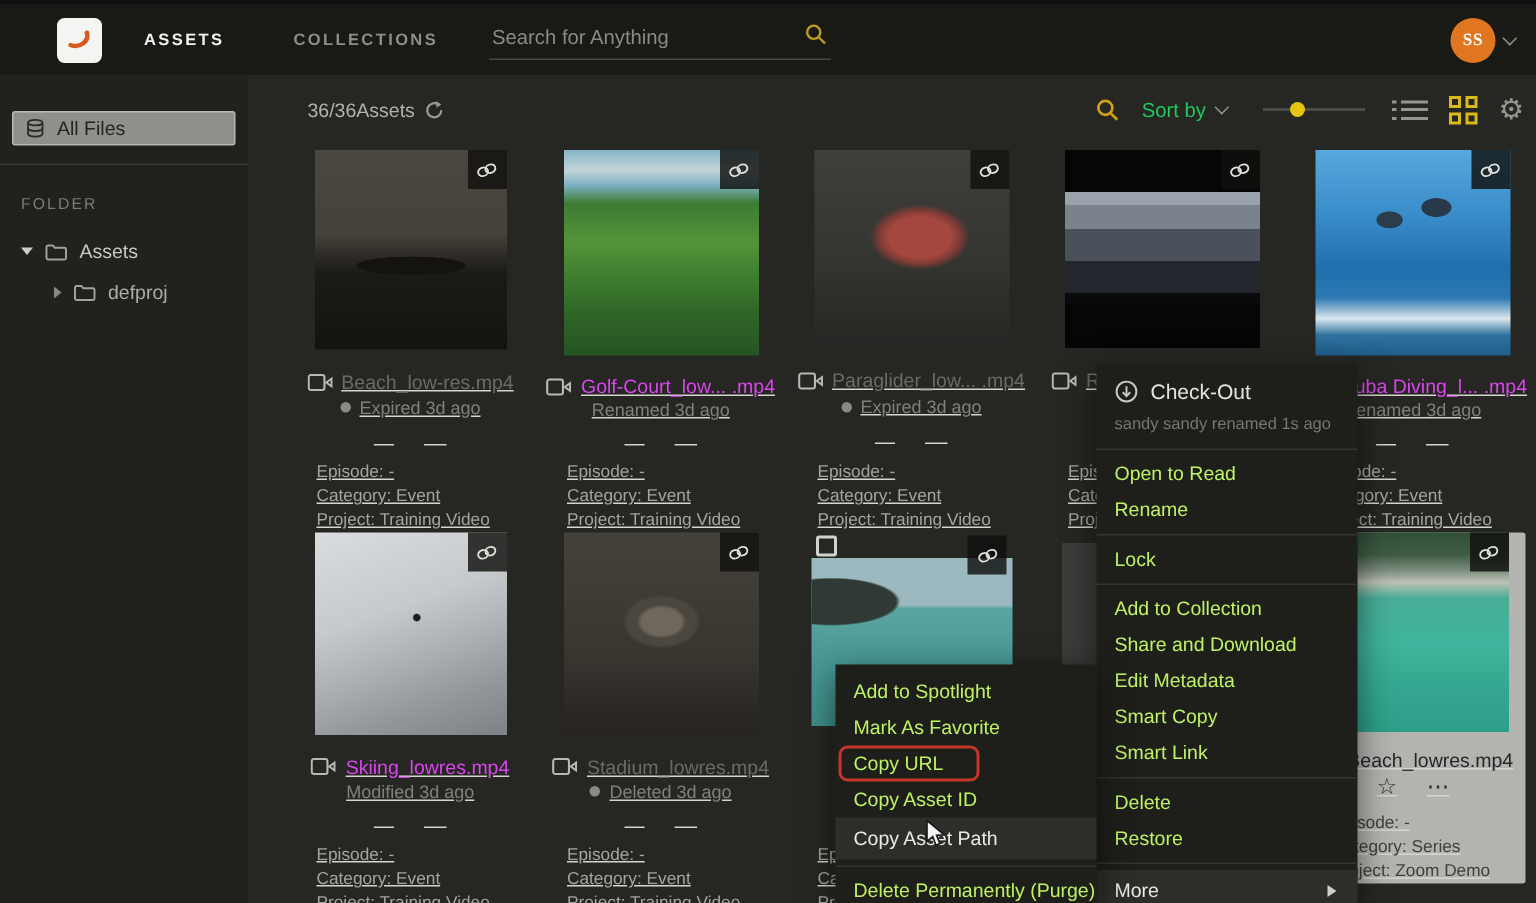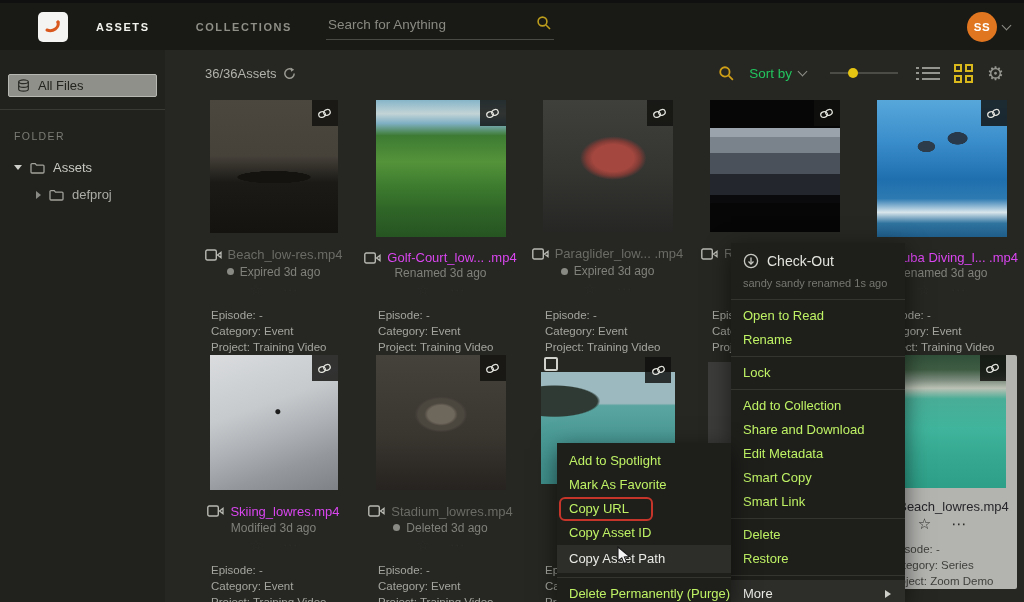--- a/index.html
+++ b/index.html
@@ -14,21 +14,21 @@
     display:flex; align-items:center; justify-content:center; }
   .nav { display:flex; gap:46px; margin-left:28px; }
   .nav-item { font-size:11px; font-weight:bold; letter-spacing:1.6px; color:#8f8f88; cursor:pointer; }
   .nav-item.active { color:#f2f2ee; }
   .searchbox { margin-left:34px; width:228px; position:relative; }
   .searchbox input { width:100%; background:transparent; border:none; outline:none;
     border-bottom:1px solid #4a4a45; color:#cfcfca; font-size:13.5px; padding:4px 26px 7px 2px;
     font-family:"Liberation Sans", sans-serif; }
   .searchbox input::placeholder { color:#8a8a83; }
   .searchbox .sicon { position:absolute; right:2px; top:2px; }
-  .userwrap { margin-left:auto; margin-right:14px; display:flex; align-items:center; gap:6px; }
+  .userwrap { margin-left:auto; margin-right:14px; display:flex; align-items:center; gap:6px;font-family:Liberation Serif, serif; }
   .avatar { width:30px; height:30px; border-radius:50%; background:#e0761f; color:#fff;
     font-size:11.5px; font-weight:bold; display:flex; align-items:center; justify-content:center; letter-spacing:.5px;}
   .chev { width:7px; height:7px; border-right:1.6px solid #8f8f88; border-bottom:1.6px solid #8f8f88;
     transform:rotate(45deg); margin-top:-3px; }
 
   
   .sidebar { position:absolute; left:0; top:50px; width:165px; bottom:0; background:#21211d; z-index:2; }
   .allfiles { margin:24px 8px 0 8px; height:23px; background:#90908a; border:1px solid #b8b8b2;
     border-radius:2px; display:flex; align-items:center; gap:8px; padding:0 8px; color:#23231f;
     font-size:13px; cursor:pointer; }
@@ -38,38 +38,38 @@
   .tree-row { display:flex; align-items:center; height:27px; font-size:13px; color:#c9c9c3; cursor:pointer; }
   .tree-row .caret-d { width:0; height:0; border-left:4px solid transparent; border-right:4px solid transparent;
     border-top:5px solid #cfcfca; margin-right:8px; }
   .tree-row .caret-r { width:0; height:0; border-top:4px solid transparent; border-bottom:4px solid transparent;
     border-left:5px solid #8a8a84; margin-right:8px; }
   .tree-row.child { color:#adada7; }
   .ficon { margin-right:8px; display:flex; }
 
   
   .main { position:absolute; left:165px; top:50px; right:0; bottom:0; background:#262622; }
-  .toolbar { height:46px; display:flex; align-items:center; padding:0 20px 0 40px; }
+  .toolbar { height:46px; display:flex; align-items:center; padding:0 8px 0 40px; }
   .count { font-size:13px; color:#b2b2ac; display:flex; align-items:center; gap:5px; }
   .tb-right { margin-left:auto; display:flex; align-items:center; gap:14px; }
   .sortby { font-size:13.5px; color:#22c55e; display:flex; align-items:center; gap:7px; cursor:pointer; }
   .slider { width:68px; height:2px; background:#4c4c47; position:relative; margin:0 10px; cursor:pointer;}
   .slider .dot { position:absolute; top:-4px; width:10px; height:10px; border-radius:50%; background:#e6c412; }
   .viewicons { display:flex; align-items:center; gap:14px; }
   .listicon { display:flex; flex-direction:column; gap:3.5px; cursor:pointer;}
   .listicon i { display:block; width:18px; height:2px; background:#95958f; position:relative;}
   .listicon i::before { content:""; position:absolute; left:-6px; top:0; width:3px; height:2px; background:#95958f; }
   .gridicon { display:grid; grid-template-columns:8px 8px; gap:3px; cursor:pointer;}
   .gridicon i { width:8px; height:8px; border:2px solid #d9b91c; }
   .gear { font-size:19px; color:#95958f; cursor:pointer; line-height:1; }
 
   
   .grid { display:grid; grid-template-columns:repeat(5,167px); grid-auto-rows:255px;
     padding-left:25px; margin-top:4px; }
-  .card { width:167px; display:flex; flex-direction:column; }
+  .card { width:167px; display:flex; flex-direction:column;text-decoration:underline; }
   .thumb-area { height:140px; display:flex; align-items:flex-end; justify-content:center; position:relative; }
   .thumb { position:relative; }
   .link-badge { position:absolute; top:0; right:0; width:26px; height:26px;
     background:rgba(16,16,14,.82); display:flex; align-items:center; justify-content:center; cursor:pointer; }
   .link-badge.float { top:2px; right:20px; }
   .checkbox { position:absolute; top:2px; left:20px; width:14px; height:14px;
     border:2px solid #d2d2cd; border-radius:2px; cursor:pointer; }
   .name-row { margin-top:13px; height:20px; display:flex; align-items:center; justify-content:center; gap:6px;
     font-size:13px; color:#d946ef; white-space:nowrap; }
   .card.dimmed .name-row { color:#6b6b66; }

